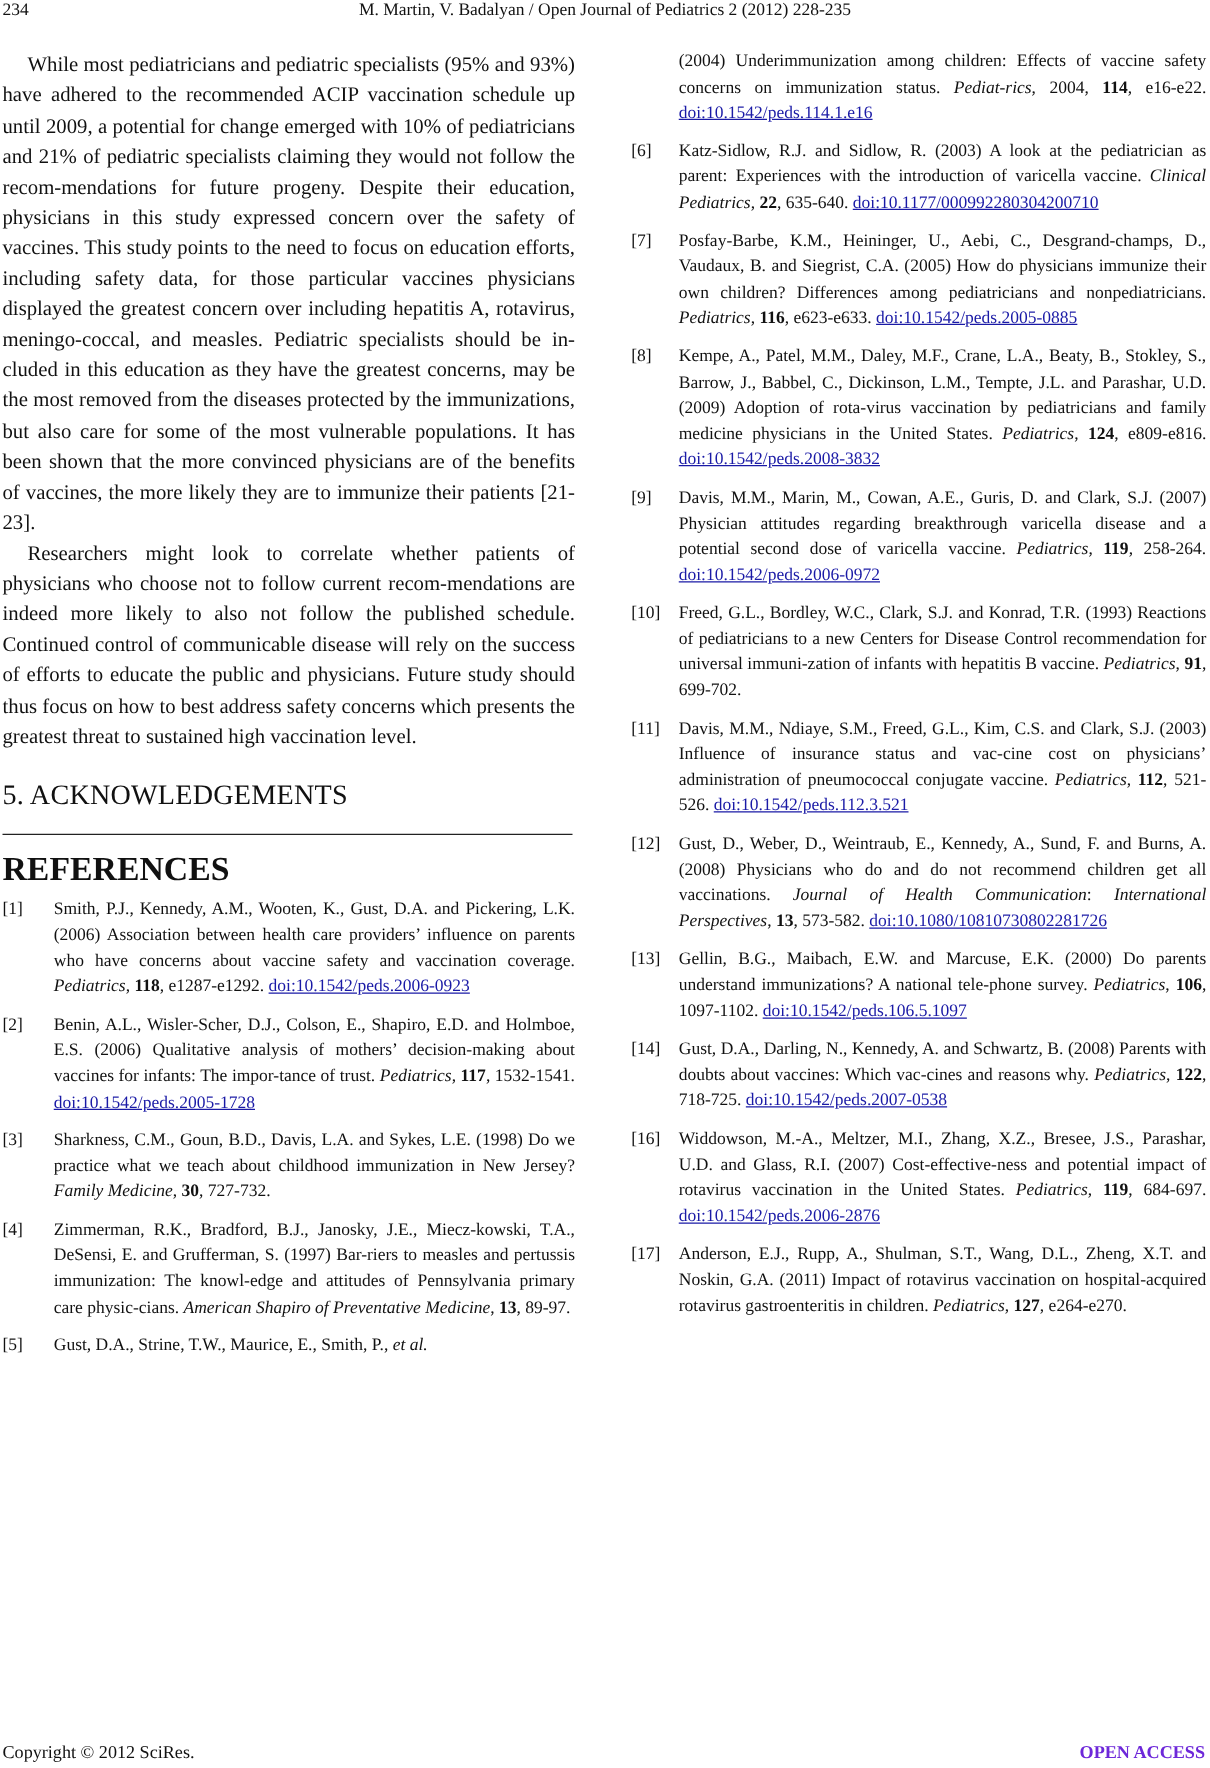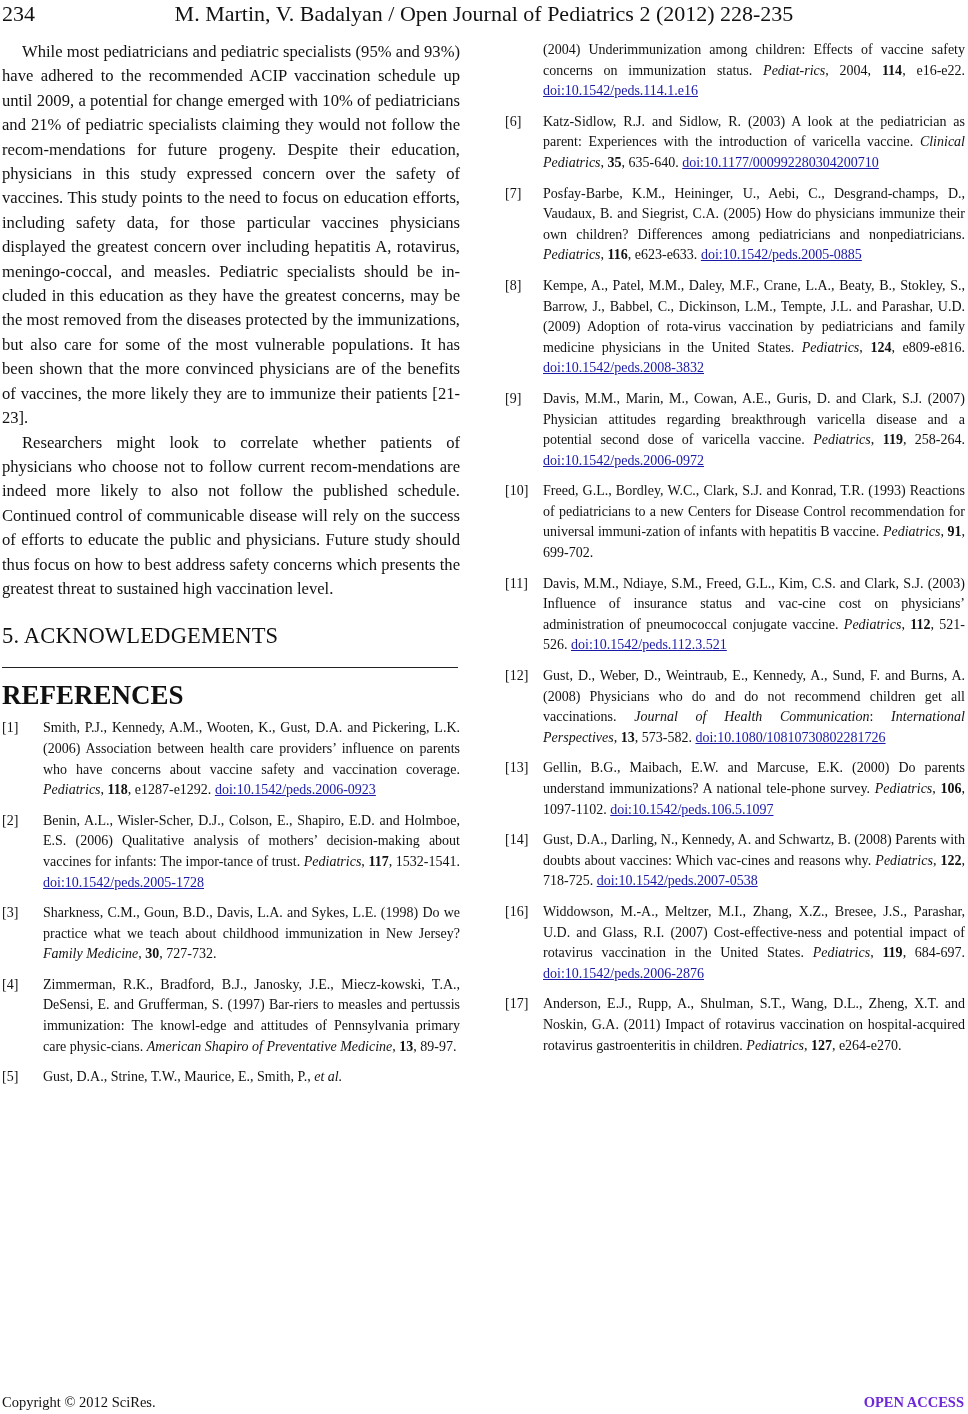--- a/index.html
+++ b/index.html
@@ -3,21 +3,21 @@
 <meta charset="utf-8">
 <style>
   html, body { margin: 0; padding: 0; background: #ffffff; }
   body {
     width: 968px; height: 1414px; position: relative; overflow: hidden;
     font-family: "Liberation Serif", "DejaVu Serif", serif;
     color: #111111;
   }
   .header {
     position: absolute; top: 0; left: 0; width: 968px; height: 26px;
-    font-size: 22px;
+    font-size: 14px;
   }
   .header .pageno { position: absolute; left: 2px; top: 1px; }
   .header .running { position: absolute; left: 0; width: 968px; top: 1px; text-align: center; }
 
   .col { position: absolute; top: 40px; }
   .col-left { left: 2px; width: 458px; }
   .col-right { left: 503px; width: 462px; }
 
   p.body {
     margin: 0; font-size: 16.6px; line-height: 24.4px;
@@ -77,21 +77,21 @@
       <div class="ref"><span class="num">[2]</span><span>Benin, A.L., Wisler-Scher, D.J., Colson, E., Shapiro, E.D. and Holmboe, E.S. (2006) Qualitative analysis of mothers’ decision-making about vaccines for infants: The impor-tance of trust. </span><i>Pediatrics</i><span>, </span><b>117</b><span>, 1532-1541. </span><a class="doi">doi:10.1542/peds.2005-1728</a></div>
       <div class="ref"><span class="num">[3]</span><span>Sharkness, C.M., Goun, B.D., Davis, L.A. and Sykes, L.E. (1998) Do we practice what we teach about childhood immunization in New Jersey? </span><i>Family Medicine</i><span>, </span><b>30</b><span>, 727-732.</span></div>
       <div class="ref"><span class="num">[4]</span><span>Zimmerman, R.K., Bradford, B.J., Janosky, J.E., Miecz-kowski, T.A., DeSensi, E. and Grufferman, S. (1997) Bar-riers to measles and pertussis immunization: The knowl-edge and attitudes of Pennsylvania primary care physic-cians. </span><i>American Shapiro of Preventative Medicine</i><span>, </span><b>13</b><span>, 89-97.</span></div>
       <div class="ref"><span class="num">[5]</span><span>Gust, D.A., Strine, T.W., Maurice, E., Smith, P., </span><i>et al.</i></div>
     </div>
 </div>
 
 <div class="col col-right">
   <div id="refs-right">
       <div class="ref"><span> (2004) Underimmunization among children: Effects of vaccine safety concerns on immunization status. </span><i>Pediat-rics</i><span>, 2004, </span><b>114</b><span>, e16-e22. </span><a class="doi">doi:10.1542/peds.114.1.e16</a></div>
-      <div class="ref"><span class="num">[6]</span><span>Katz-Sidlow, R.J. and Sidlow, R. (2003) A look at the pediatrician as parent: Experiences with the introduction of varicella vaccine. </span><i>Clinical Pediatrics</i><span>, </span><b>35</b><span>, 635-640. </span><a class="doi">doi:10.1177/000992280304200710</a></div>
+      <div class="ref"><span class="num">[6]</span><span>Katz-Sidlow, R.J. and Sidlow, R. (2003) A look at the pediatrician as parent: Experiences with the introduction of varicella vaccine. </span><i>Clinical Pediatrics</i><span>, </span><b>22</b><span>, 635-640. </span><a class="doi">doi:10.1177/000992280304200710</a></div>
       <div class="ref"><span class="num">[7]</span><span>Posfay-Barbe, K.M., Heininger, U., Aebi, C., Desgrand-champs, D., Vaudaux, B. and Siegrist, C.A. (2005) How do physicians immunize their own children? Differences among pediatricians and nonpediatricians. </span><i>Pediatrics</i><span>, </span><b>116</b><span>, e623-e633. </span><a class="doi">doi:10.1542/peds.2005-0885</a></div>
       <div class="ref"><span class="num">[8]</span><span>Kempe, A., Patel, M.M., Daley, M.F., Crane, L.A., Beaty, B., Stokley, S., Barrow, J., Babbel, C., Dickinson, L.M., Tempte, J.L. and Parashar, U.D. (2009) Adoption of rota-virus vaccination by pediatricians and family medicine physicians in the United States. </span><i>Pediatrics</i><span>, </span><b>124</b><span>, e809-e816. </span><a class="doi">doi:10.1542/peds.2008-3832</a></div>
       <div class="ref"><span class="num">[9]</span><span>Davis, M.M., Marin, M., Cowan, A.E., Guris, D. and Clark, S.J. (2007) Physician attitudes regarding breakthrough varicella disease and a potential second dose of varicella vaccine. </span><i>Pediatrics</i><span>, </span><b>119</b><span>, 258-264. </span><a class="doi">doi:10.1542/peds.2006-0972</a></div>
       <div class="ref"><span class="num">[10]</span><span>Freed, G.L., Bordley, W.C., Clark, S.J. and Konrad, T.R. (1993) Reactions of pediatricians to a new Centers for Disease Control recommendation for universal immuni-zation of infants with hepatitis B vaccine. </span><i>Pediatrics</i><span>, </span><b>91</b><span>, 699-702.</span></div>
       <div class="ref"><span class="num">[11]</span><span>Davis, M.M., Ndiaye, S.M., Freed, G.L., Kim, C.S. and Clark, S.J. (2003) Influence of insurance status and vac-cine cost on physicians’ administration of pneumococcal conjugate vaccine. </span><i>Pediatrics</i><span>, </span><b>112</b><span>, 521-526. </span><a class="doi">doi:10.1542/peds.112.3.521</a></div>
       <div class="ref"><span class="num">[12]</span><span>Gust, D., Weber, D., Weintraub, E., Kennedy, A., Sund, F. and Burns, A. (2008) Physicians who do and do not recommend children get all vaccinations. </span><i>Journal of Health Communication</i><span>: </span><i>International Perspectives</i><span>, </span><b>13</b><span>, 573-582. </span><a class="doi">doi:10.1080/10810730802281726</a></div>
       <div class="ref"><span class="num">[13]</span><span>Gellin, B.G., Maibach, E.W. and Marcuse, E.K. (2000) Do parents understand immunizations? A national tele-phone survey. </span><i>Pediatrics</i><span>, </span><b>106</b><span>, 1097-1102. </span><a class="doi">doi:10.1542/peds.106.5.1097</a></div>
       <div class="ref"><span class="num">[14]</span><span>Gust, D.A., Darling, N., Kennedy, A. and Schwartz, B. (2008) Parents with doubts about vaccines: Which vac-cines and reasons why. </span><i>Pediatrics</i><span>, </span><b>122</b><span>, 718-725. </span><a class="doi">doi:10.1542/peds.2007-0538</a></div>
       <div class="ref"><span class="num">[16]</span><span>Widdowson, M.-A., Meltzer, M.I., Zhang, X.Z., Bresee, J.S., Parashar, U.D. and Glass, R.I. (2007) Cost-effective-ness and potential impact of rotavirus vaccination in the United States. </span><i>Pediatrics</i><span>, </span><b>119</b><span>, 684-697. </span><a class="doi">doi:10.1542/peds.2006-2876</a></div>
       <div class="ref"><span class="num">[17]</span><span>Anderson, E.J., Rupp, A., Shulman, S.T., Wang, D.L., Zheng, X.T. and Noskin, G.A. (2011) Impact of rotavirus vaccination on hospital-acquired rotavirus gastroenteritis in children. </span><i>Pediatrics</i><span>, </span><b>127</b><span>, e264-e270.</span></div>

